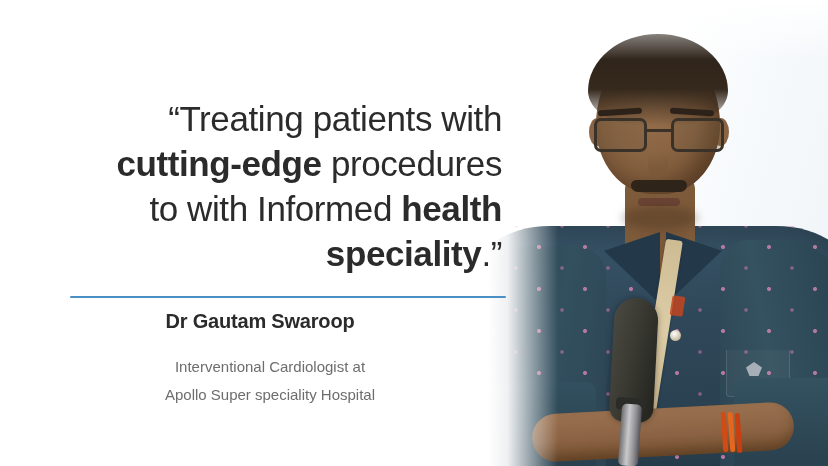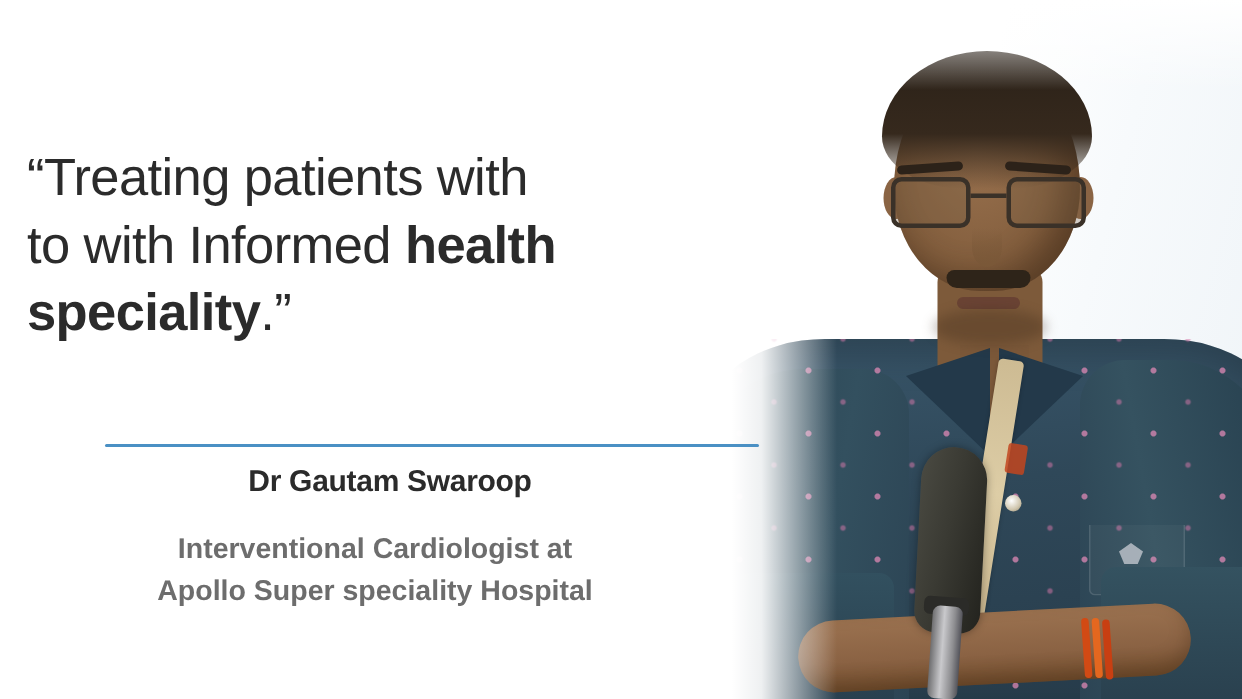--- a/index.html
+++ b/index.html
@@ -24,21 +24,21 @@
     width: 520px;
     height: 466px;
     z-index: 5;
   }
 
   .quote-block {
     position: absolute;
     left: 18px;
     top: 96px;
     width: 484px;
-    text-align: left;
+    text-align: right;
     color: #2b2b2b;
     font-size: 35px;
     line-height: 45px;
     letter-spacing: -0.4px;
     font-weight: 400;
   }
   .quote-line { display: block; white-space: nowrap; }
   .quote-block b { font-weight: 700; }
 
   .divider {
@@ -59,28 +59,28 @@
     text-align: center;
     font-size: 20px;
     font-weight: 700;
     color: #2b2b2b;
     letter-spacing: -0.2px;
     white-space: nowrap;
   }
 
   .speaker-role {
     position: absolute;
-    left: 8px;
+    left: 28px;
     top: 353px;
     width: 484px;
     text-align: center;
-    font-size: 19px;
+    font-size: 15px;
     line-height: 28px;
     color: #6d6d6d;
-    font-weight: 700;
+    font-weight: 400;
   }
   .role-line { display: block; white-space: nowrap; }
 
   
   .photo {
     position: absolute;
     right: 0;
     top: 0;
     width: 340px;
     height: 466px;
@@ -482,20 +482,21 @@
     <div class="mic-handle"></div>
 
     <div class="photo-top-fade"></div>
     <div class="photo-blend-left"></div>
   </div>
 
   <div class="text-panel">
 
     <div class="quote-block">
       <span class="quote-line"><span>“Treating patients with</span></span>
+      <span class="quote-line"><b>cutting-edge</b><span> procedures</span></span>
       <span class="quote-line"><span>to with Informed </span><b>health</b></span>
       <span class="quote-line"><b>speciality</b><span>.”</span></span>
     </div>
 
     <div class="divider"></div>
 
     <div class="speaker-name">Dr Gautam Swaroop</div>
 
     <div class="speaker-role">
       <span class="role-line">Interventional Cardiologist at</span>

